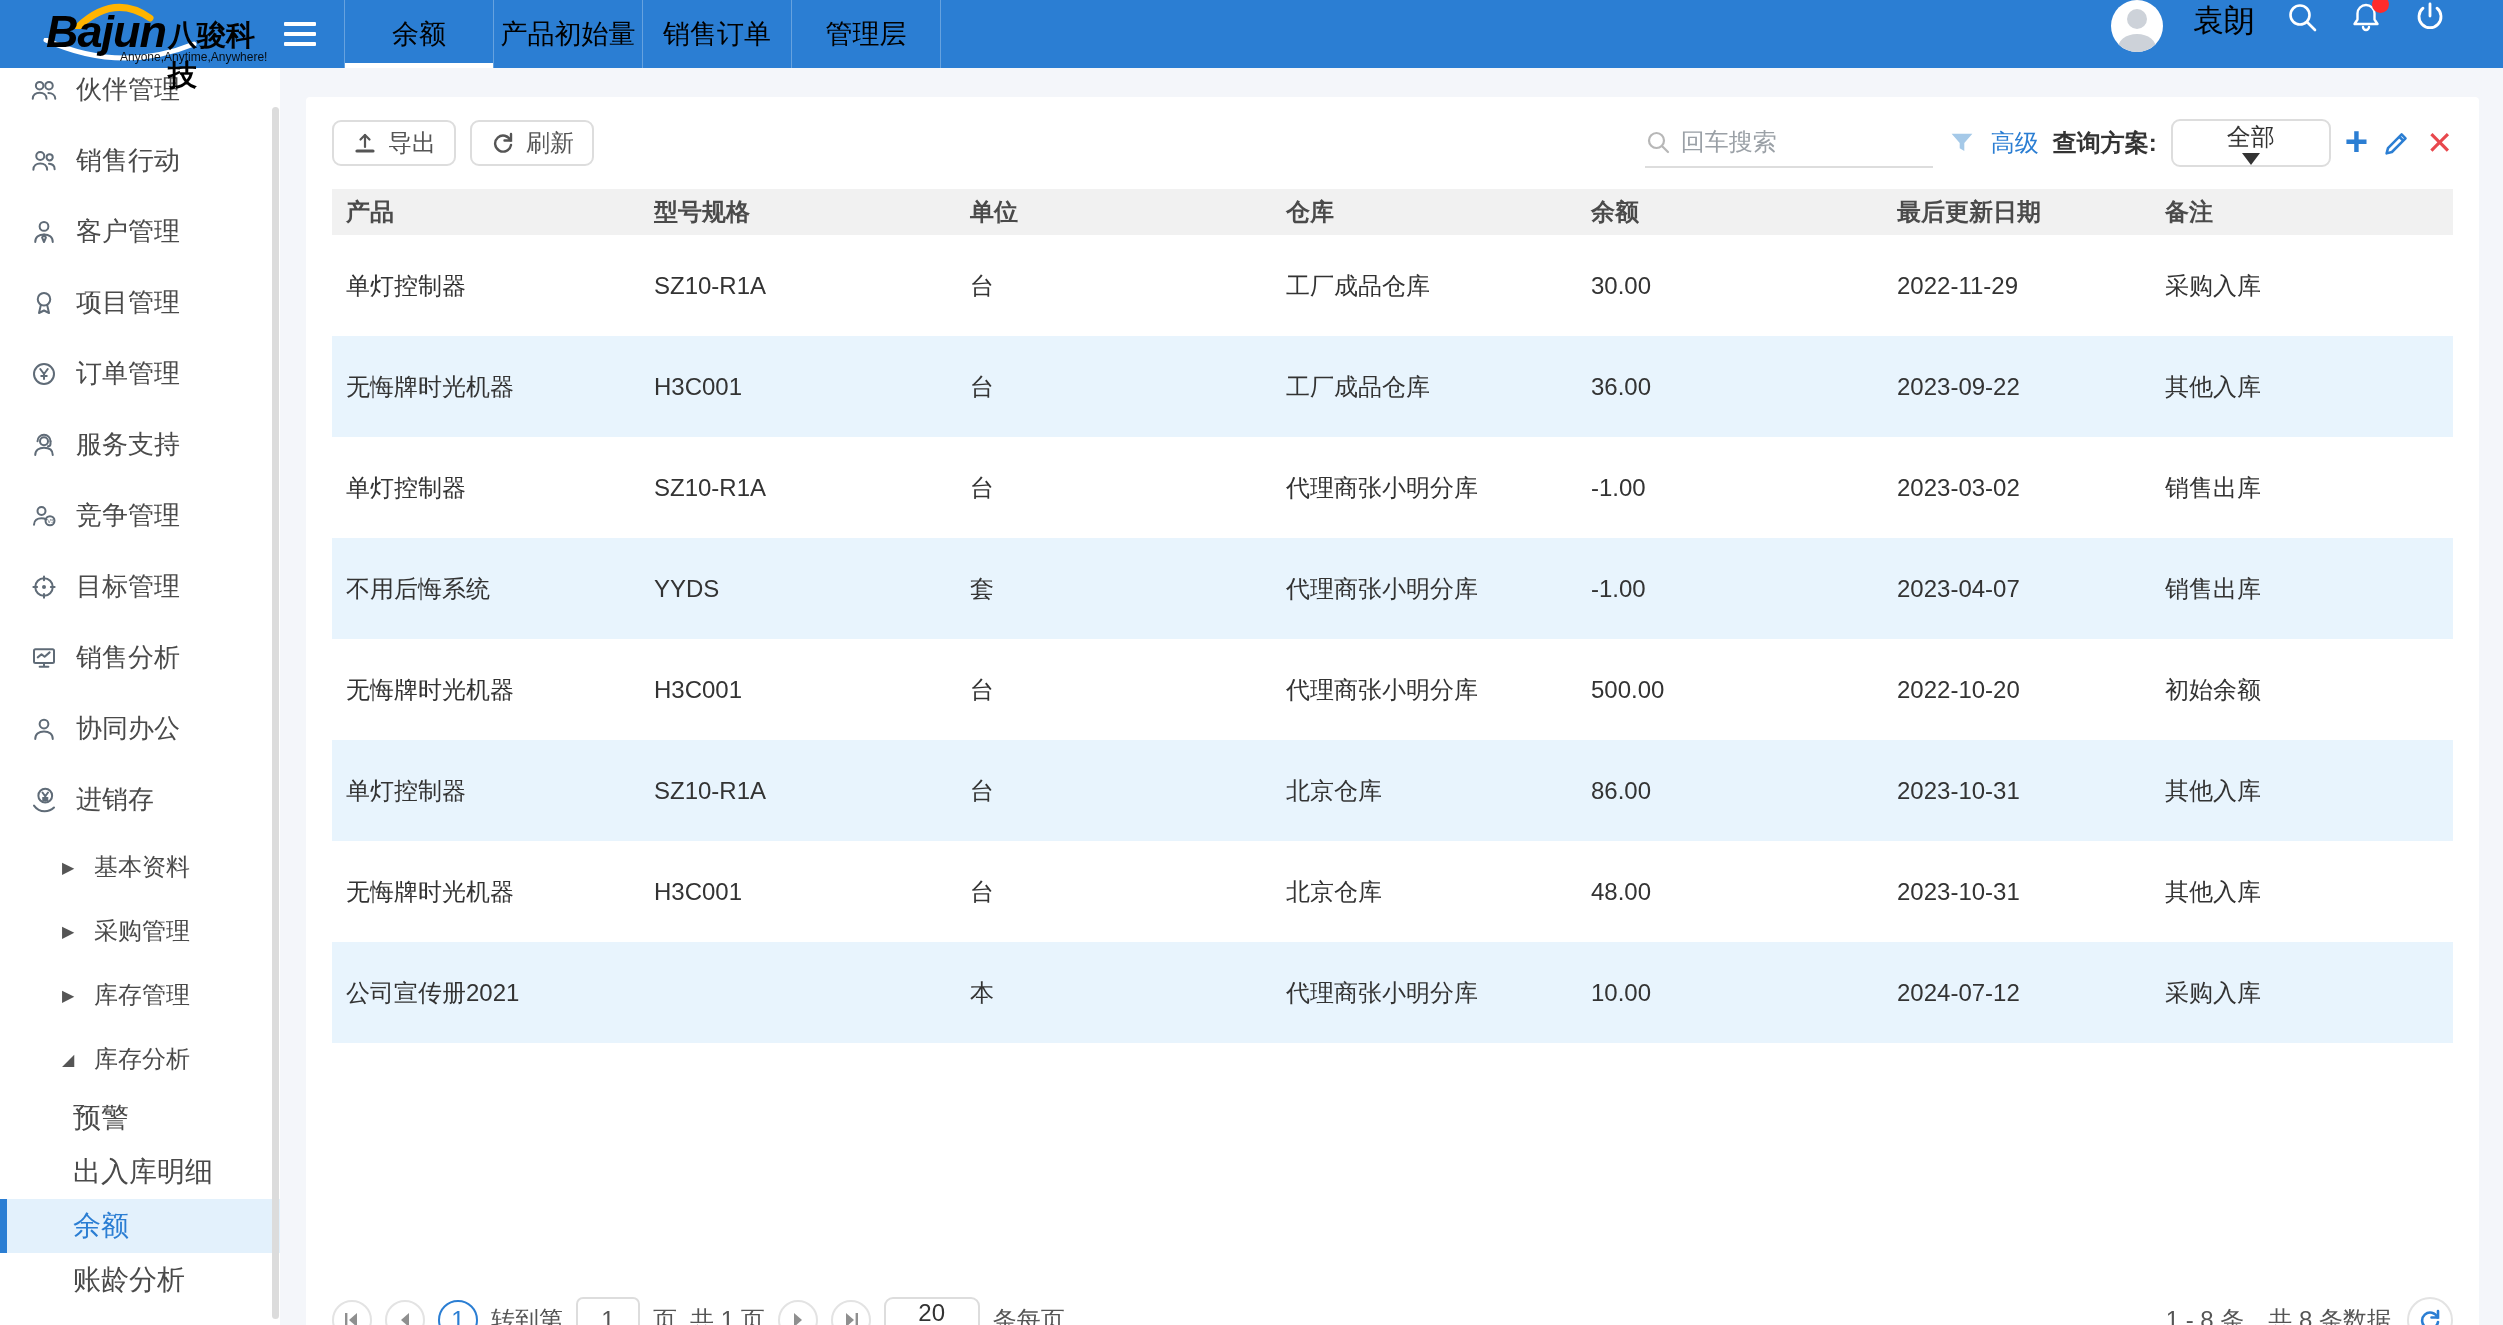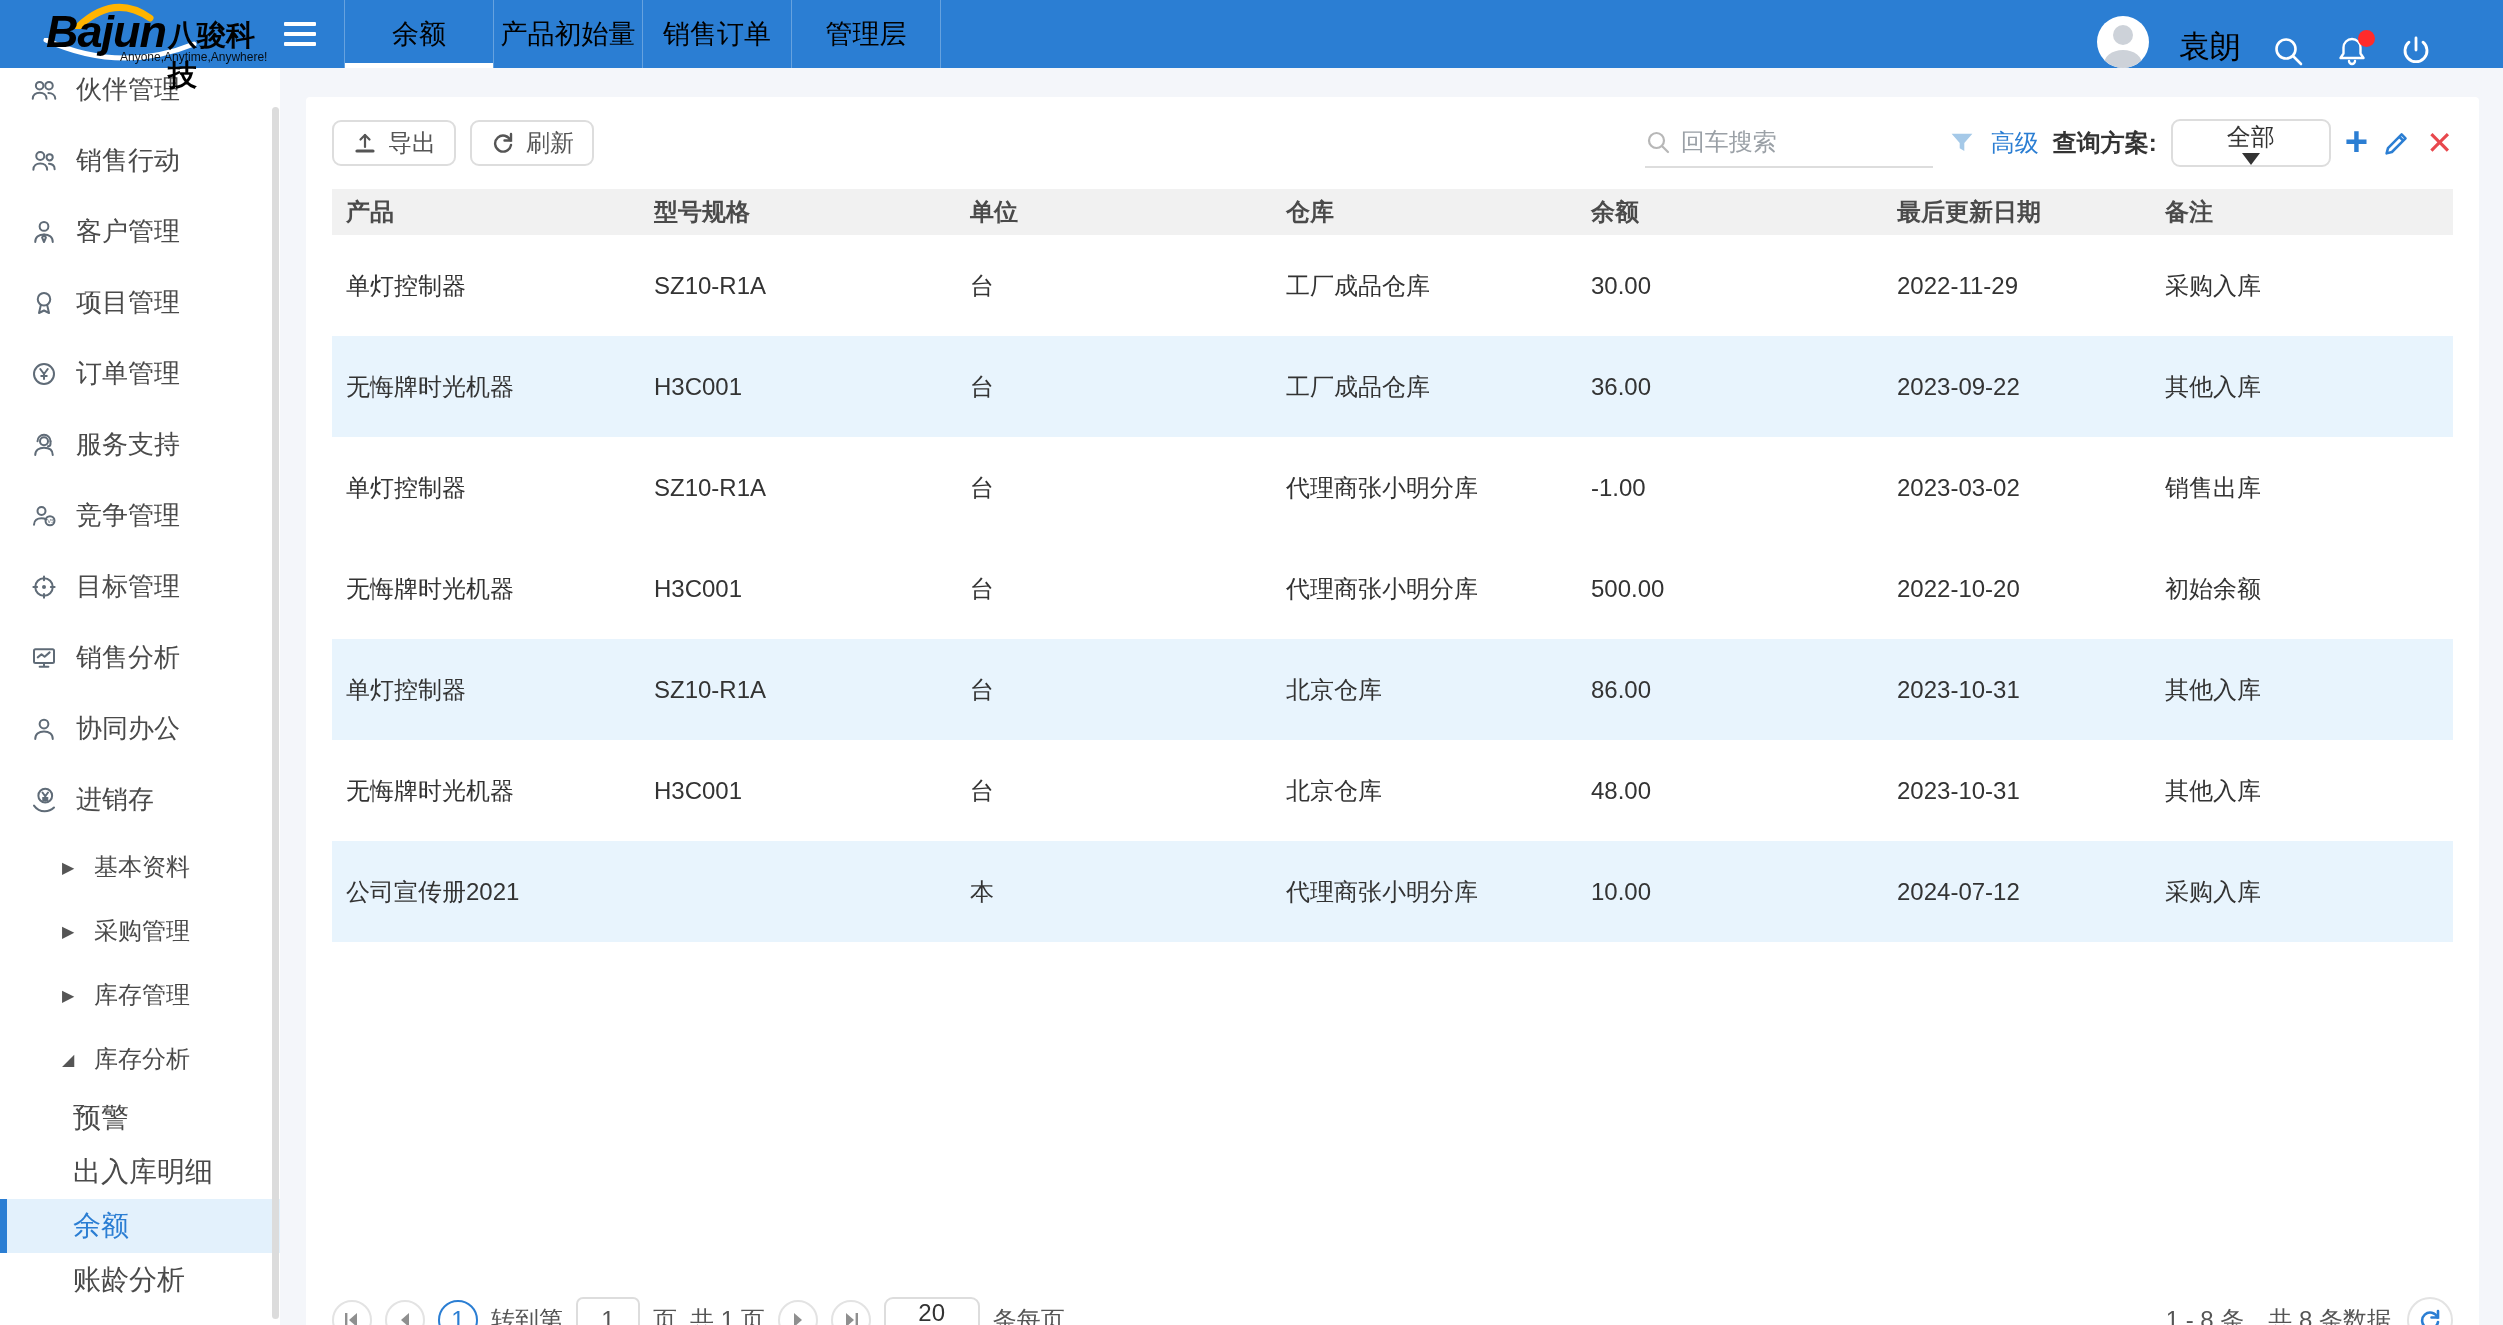--- a/index.html
+++ b/index.html
@@ -23,21 +23,21 @@
   .logo .tagline{position:absolute;left:120px;top:50px;font-size:12px;opacity:.9;white-space:nowrap;}
   .logo svg.arc-y{position:absolute;left:72px;top:1px;}
   .logo svg.arc-w{position:absolute;left:40px;top:38px;}
   .hamburger{width:64px;display:flex;flex-direction:column;justify-content:center;align-items:center;gap:6px;cursor:pointer;}
   .hamburger i{display:block;width:32px;height:4px;background:#fff;border-radius:1px;}
   .tabs{display:flex;margin-left:12px;}
   .nav-tab{width:148px;display:flex;align-items:center;justify-content:center;
     font-size:27px;position:relative;cursor:pointer;border-left:1px solid rgba(255,255,255,.28);}
   .nav-tab:last-child{border-right:1px solid rgba(255,255,255,.28);}
   .nav-tab.active::after{content:"";position:absolute;left:0;right:0;bottom:0;height:5px;background:#fff;}
-  .nav-right{margin-left:auto;display:flex;align-items:flex-end;gap:30px;padding-right:70px;}
+  .nav-right{margin-left:auto;display:flex;align-items:flex-start;gap:30px;padding-right:56px;}
   .avatar{width:52px;height:52px;border-radius:50%;background:#fff;overflow:hidden;flex:none;cursor:pointer;
     display:flex;align-items:flex-end;justify-content:center;}
   .username{font-size:31px;cursor:pointer;}
   .nav-ico{width:34px;height:34px;position:relative;cursor:pointer;display:flex;align-items:center;justify-content:center;}
   .badge{position:absolute;top:-4px;right:-6px;width:17px;height:17px;border-radius:50%;background:#ff2b2b;}
   
   .sidebar{position:fixed;top:68px;left:0;bottom:0;width:280px;background:#fff;z-index:10;overflow:hidden;}
   .side-scrollbar{position:absolute;right:1px;top:39px;bottom:6px;width:7px;background:#dcdcdc;border-radius:4px;}
   .menu{margin-top:-14px;}
   .mi{display:flex;align-items:center;cursor:pointer;color:#4a4a4a;}
@@ -386,20 +386,29 @@
           </tr>
           <tr class="">
             <td>单灯控制器</td>
             <td>SZ10-R1A</td>
             <td>台</td>
             <td>代理商张小明分库</td>
             <td>-1.00</td>
             <td>2023-03-02</td>
             <td>销售出库</td>
           </tr>
+          <tr class="alt">
+            <td>不用后悔系统</td>
+            <td>YYDS</td>
+            <td>套</td>
+            <td>代理商张小明分库</td>
+            <td>-1.00</td>
+            <td>2023-04-07</td>
+            <td>销售出库</td>
+          </tr>
           <tr class="">
             <td>无悔牌时光机器</td>
             <td>H3C001</td>
             <td>台</td>
             <td>代理商张小明分库</td>
             <td>500.00</td>
             <td>2022-10-20</td>
             <td>初始余额</td>
           </tr>
           <tr class="alt">

